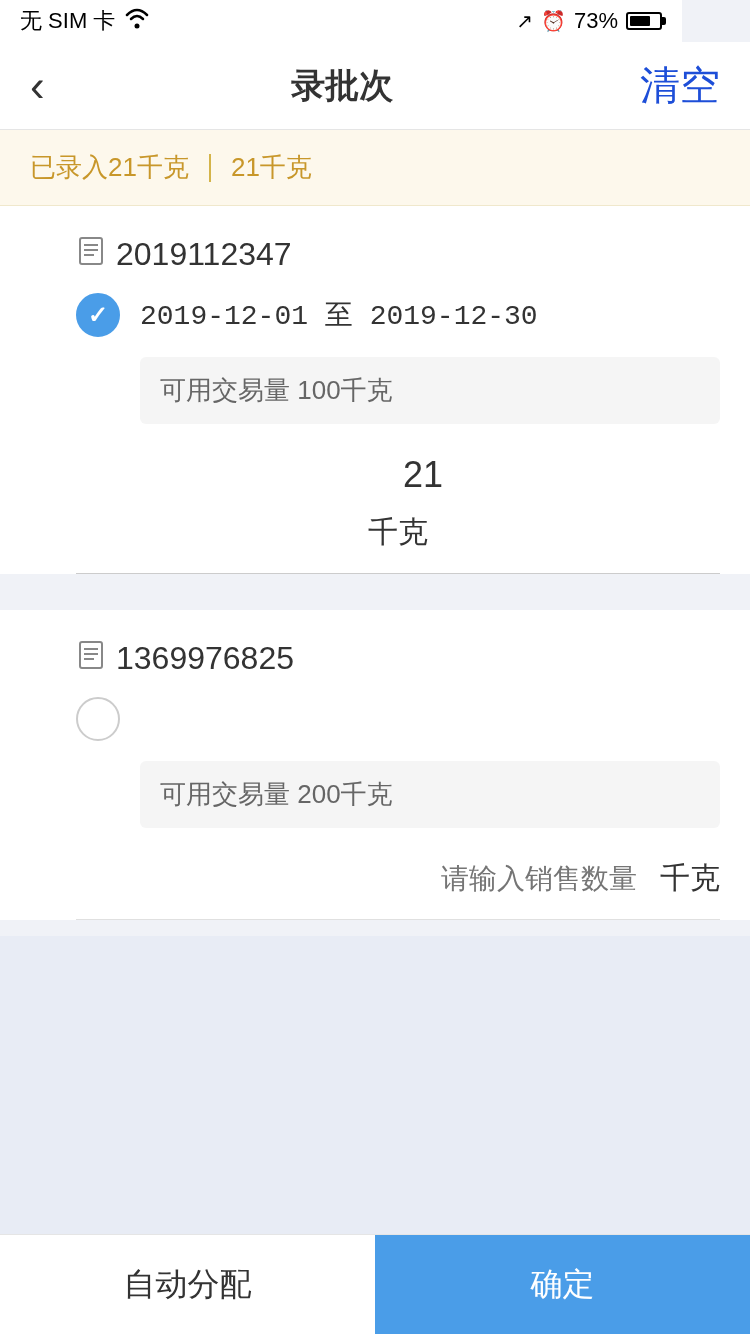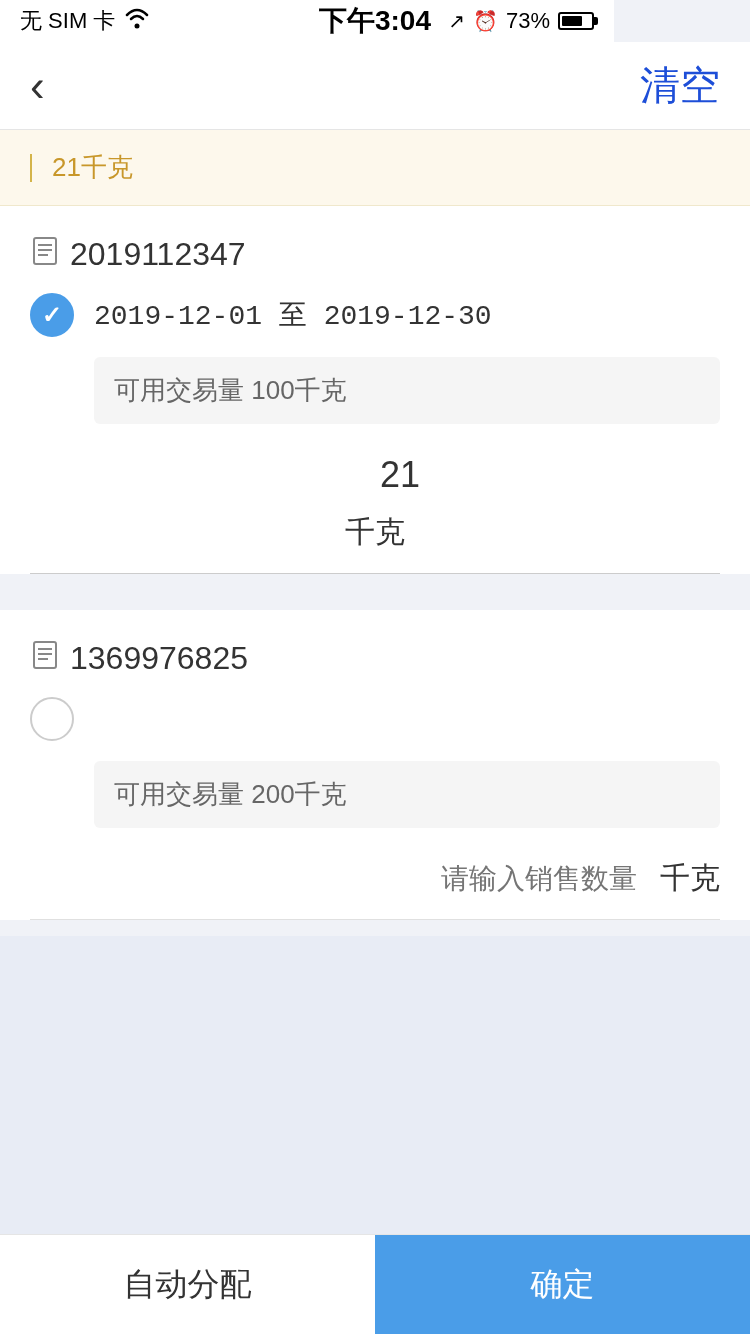--- a/index.html
+++ b/index.html
@@ -8,21 +8,21 @@
       width: 750px;
       min-height: 1334px;
       font-family: -apple-system, 'PingFang SC', 'Helvetica Neue', Arial, sans-serif;
       background: #f0f2f7;
       position: relative;
       overflow-x: hidden;
     }
 
     
     .status-bar {
-      width: 614px;
+      width: 682px;
       height: 42px;
       background: #fff;
       display: flex;
       align-items: center;
       justify-content: space-between;
       padding: 17px 20px;
       font-size: 24px;
       color: #000;
     }
     .status-left {
@@ -120,20 +120,21 @@
 
     
     .content {
       background: #f0f2f7;
     }
 
     
     .batch-card {
       background: #fff;
       margin-bottom: 16px;
+      padding-left: 46px;
     }
     .batch-header {
       padding: 30px 30px 10px 30px;
       display: flex;
       align-items: center;
       gap: 10px;
     }
     .batch-icon {
       font-size: 30px;
       color: #666;
@@ -287,37 +288,38 @@
     <span>无 SIM 卡</span>
     <span>
       <svg width="28" height="22" viewBox="0 0 28 22">
         <path d="M14 18 Q14 18 14 18" fill="#000"></path>
         <path d="M8 12 Q14 6 20 12" fill="none" stroke="#000" stroke-width="2.5" stroke-linecap="round"></path>
         <path d="M4 8 Q14 -2 24 8" fill="none" stroke="#000" stroke-width="2.5" stroke-linecap="round"></path>
         <circle cx="14" cy="19" r="2.5" fill="#000"></circle>
       </svg>
     </span>
   </div>
-  <div class="status-center">下午3:04</div>
   <div class="status-right">
     <span style="font-size:20px;">↗</span>
     <span style="font-size:20px;">⏰</span>
     <span>73%</span>
     <span class="battery-icon">
         <span class="battery-fill"></span>
       </span>
   </div>
 </div>
 
 <div class="nav-bar">
   <span class="nav-back" style="font-size:44px; color:#333;">‹</span>
+  <span class="nav-title">录批次</span>
   <span class="nav-action">清空</span>
 </div>
 
 <div class="summary-bar">
+  <span class="summary-text">已录入21千克</span>
   <div class="summary-divider"></div>
   <span class="summary-text">21千克</span>
 </div>
 
 <div class="content">
 
   <div class="batch-card">
     <div class="batch-header">
       <span class="batch-icon">
         <svg width="30" height="30" viewBox="0 0 30 30">

